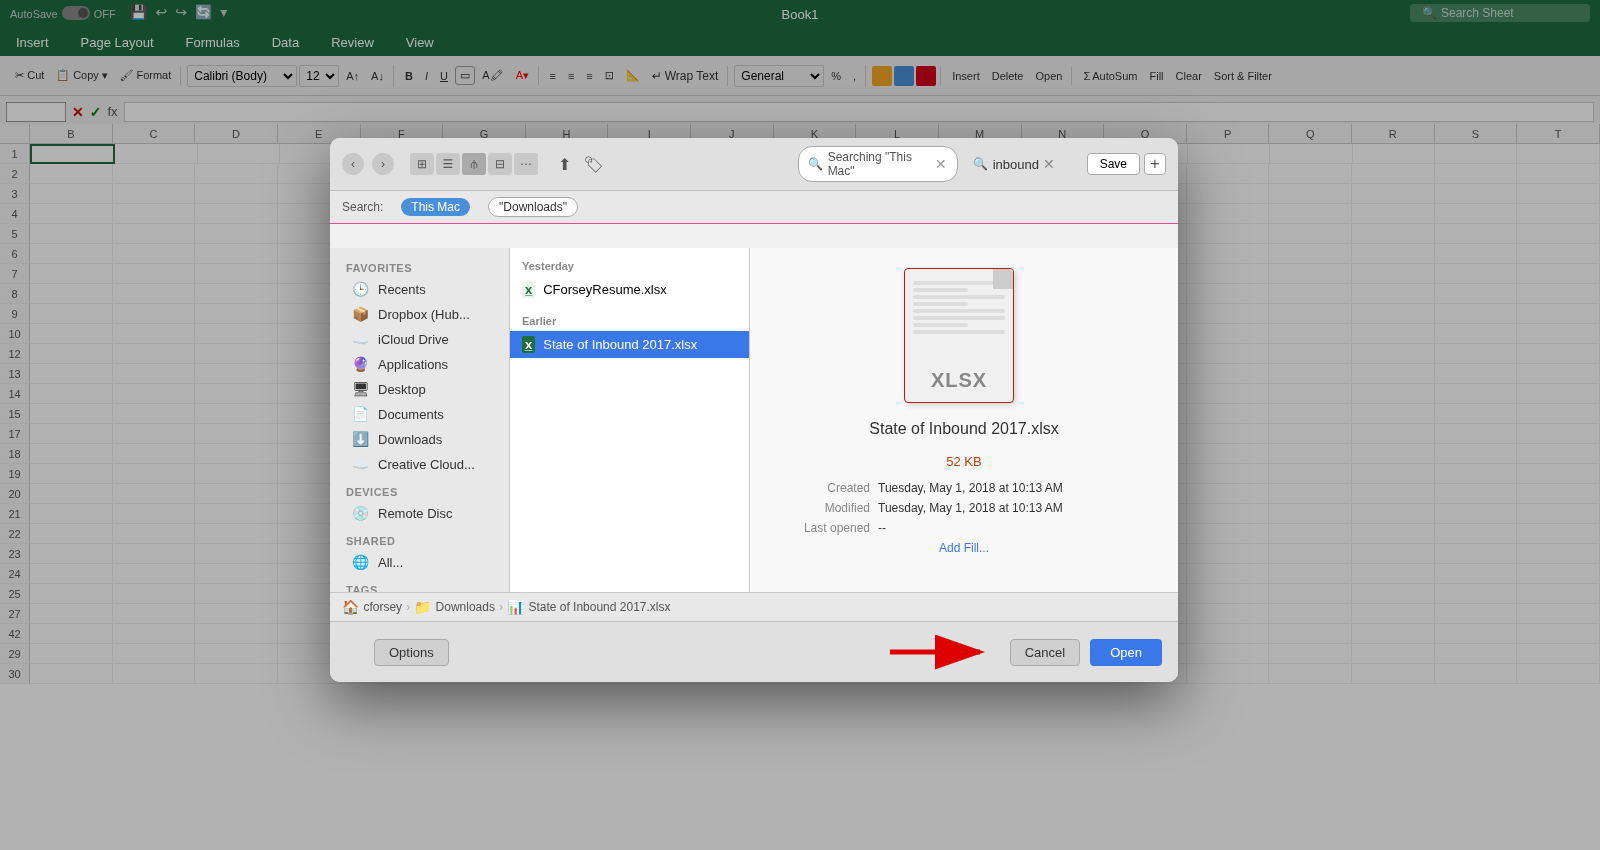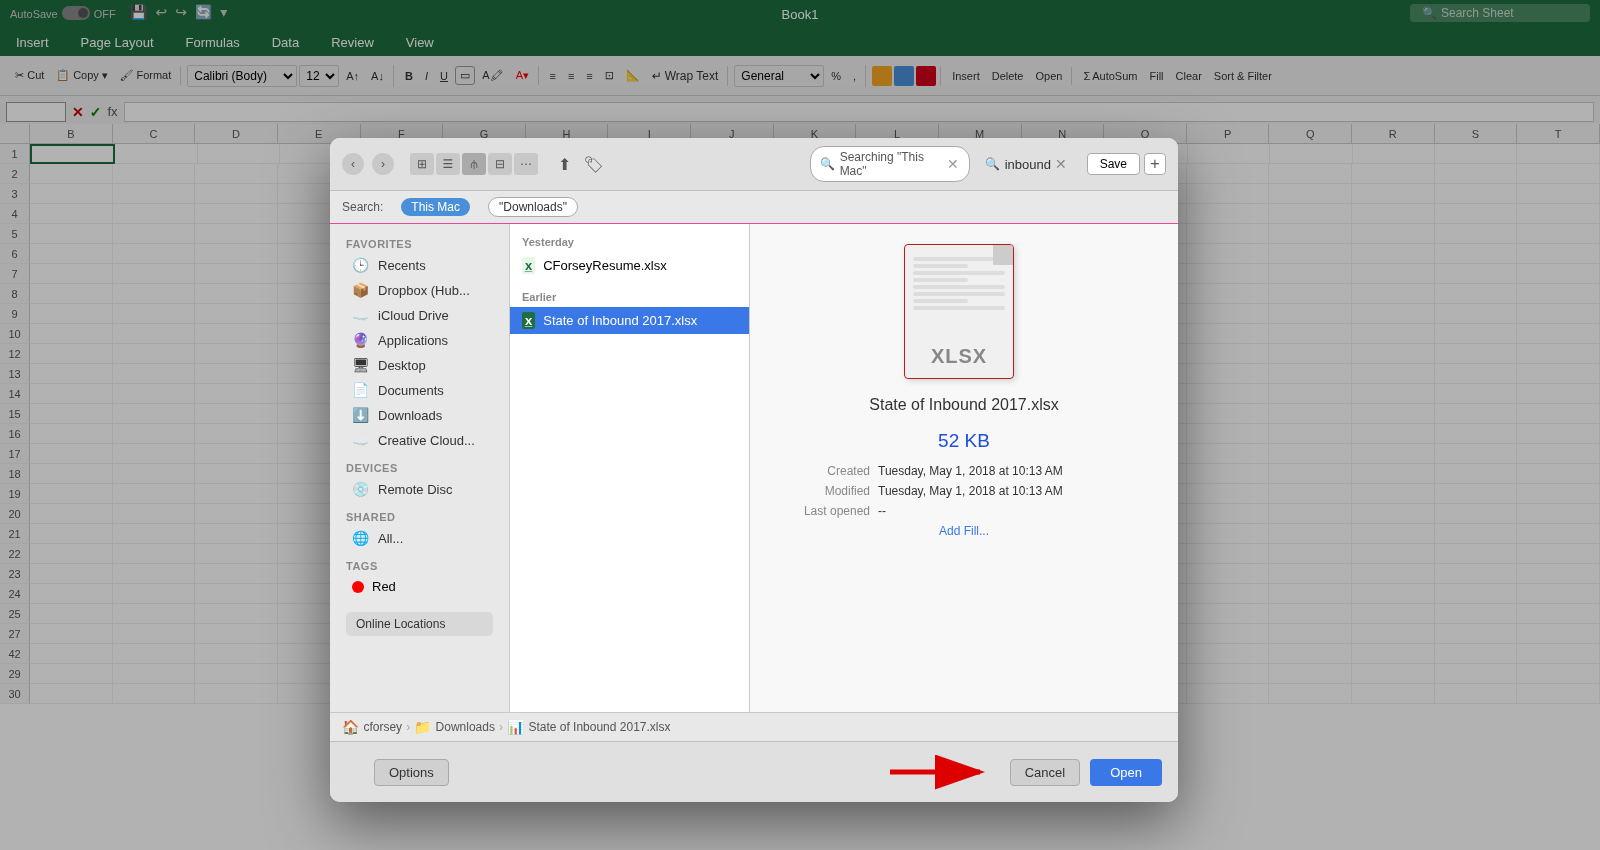--- a/index.html
+++ b/index.html
@@ -57,33 +57,33 @@
     
     .finder-toolbar { background: #e0e0e0; padding: 8px 12px; display: flex; align-items: center; gap: 8px; border-bottom: 1px solid #c0c0c0; }
     .finder-nav-btn { background: #c8c8c8; border: none; border-radius: 50%; width: 22px; height: 22px; cursor: pointer; font-size: 12px; color: #555; display: flex; align-items: center; justify-content: center; }
     .finder-view-btns { display: flex; gap: 2px; margin-left: 8px; }
     .finder-view-btn { background: #c8c8c8; border: none; border-radius: 3px; width: 24px; height: 22px; cursor: pointer; font-size: 12px; color: #555; display: flex; align-items: center; justify-content: center; }
     .finder-view-btn.active { background: #aaa; }
     .finder-search-box { background: #fff; border: 1px solid #aaa; border-radius: 14px; padding: 3px 10px; font-size: 12px; width: 160px; display: flex; align-items: center; gap: 4px; margin-left: auto; }
     .finder-search-text { color: #555; font-size: 12px; flex: 1; }
     .finder-search-clear { color: #999; cursor: pointer; font-size: 14px; }
     .finder-action-btn { background: none; border: none; cursor: pointer; color: #555; font-size: 16px; padding: 2px; }
-    .finder-save-area { display: flex; align-items: center; gap: 4px; margin-left: 12px; }
+    .finder-save-area { display: flex; align-items: center; gap: 4px; margin-left: 24px; }
     .finder-save-btn { background: #fff; border: 1px solid #aaa; border-radius: 4px; padding: 3px 12px; font-size: 12px; cursor: pointer; }
     .finder-plus-btn { background: #fff; border: 1px solid #aaa; border-radius: 4px; width: 22px; height: 22px; cursor: pointer; font-size: 16px; display: flex; align-items: center; justify-content: center; color: #555; }
 
     
     .search-tags { display: flex; align-items: center; gap: 18px; padding: 6px 12px; background: #e8e8e8; border-bottom: 1px solid #ec4899; }
     .search-label { font-size: 12px; color: #555; }
     .search-tag { padding: 2px 10px; border-radius: 10px; font-size: 12px; cursor: pointer; }
     .search-tag.active { background: #4a90d9; color: #fff; }
     .search-tag.inactive { background: #fff; border: 1px solid #aaa; color: #333; }
 
     
-    .finder-body { display: flex; height: 488px; }
+    .finder-body { display: flex; height: 344px; margin-top: 24px; }
 
     
     .finder-sidebar { width: 180px; background: #e8e8e8; border-right: 1px solid #c8c8c8; padding: 12px 0; overflow-y: auto; }
     .sidebar-section { margin-bottom: 8px; }
     .sidebar-section-title { font-size: 11px; color: #888; font-weight: 600; padding: 2px 16px; text-transform: uppercase; letter-spacing: 0.5px; }
     .sidebar-item { display: flex; align-items: center; gap: 8px; padding: 4px 16px; font-size: 13px; color: #333; cursor: pointer; border-radius: 5px; margin: 1px 6px; }
     .sidebar-item .icon { font-size: 14px; width: 18px; text-align: center; }
     .sidebar-item-label { font-size: 13px; }
 
     
@@ -105,21 +105,21 @@
     .finder-preview { flex: 1; background: #f8f8f8; display: flex; flex-direction: column; align-items: center; padding: 20px; }
     .preview-icon { width: 120px; height: 140px; margin-bottom: 12px; position: relative; }
     .preview-doc-bg { width: 110px; height: 135px; background: #f0f0f0; border: 1px solid #b91c1c; border-radius: 4px; position: relative; overflow: hidden; box-shadow: 2px 2px 6px rgba(0,0,0,0.15); }
     .preview-doc-corner { position: absolute; top: 0; right: 0; width: 20px; height: 20px; background: #ccc; }
     .preview-doc-lines { padding: 12px 8px 8px; }
     .preview-doc-line { height: 4px; background: #ddd; margin-bottom: 3px; border-radius: 2px; }
     .preview-doc-line.short { width: 60%; }
     .preview-xlsx-label { position: absolute; bottom: 10px; left: 0; right: 0; text-align: center; font-size: 20px; font-weight: bold; color: #888; letter-spacing: 1px; }
     .preview-filename { font-size: 16px; font-weight: 500; color: #333; margin-bottom: 16px; text-align: center; }
     .preview-meta { width: 100%; }
-    .preview-meta-size { font-size: 19px; color: #1d4ed8; text-align: center; margin-bottom: 12px; }
+    .preview-meta-size { font-size: 13px; color: #c2410c; text-align: center; margin-bottom: 12px; }
     .preview-meta-row { display: flex; justify-content: flex-end; gap: 8px; margin-bottom: 6px; }
     .preview-meta-label { font-size: 12px; color: #888; text-align: right; width: 100px; }
     .preview-meta-value { font-size: 12px; color: #333; flex: 1; }
     .add-tags-link { font-size: 12px; color: #3b78e7; cursor: pointer; margin-top: 6px; text-align: center; width: 100%; }
 
     
     .finder-breadcrumb { padding: 6px 12px; background: #e8e8e8; border-top: 1px solid #c8c8c8; display: flex; align-items: center; gap: 4px; font-size: 12px; color: #555; }
     .breadcrumb-icon { font-size: 14px; }
     .breadcrumb-sep { color: #aaa; }
 
@@ -550,42 +550,20 @@
         <div class="cell"></div>
         <div class="cell"></div>
         <div class="cell"></div>
         <div class="cell"></div>
         <div class="cell"></div>
         <div class="cell"></div>
         <div class="cell"></div>
       </div>
       <div class="grid-row">
         <div class="row-num">15</div>
-        <div class="cell"></div>
-        <div class="cell"></div>
-        <div class="cell"></div>
-        <div class="cell"></div>
-        <div class="cell"></div>
-        <div class="cell"></div>
-        <div class="cell"></div>
-        <div class="cell"></div>
-        <div class="cell"></div>
-        <div class="cell"></div>
-        <div class="cell"></div>
-        <div class="cell"></div>
-        <div class="cell"></div>
-        <div class="cell"></div>
-        <div class="cell"></div>
-        <div class="cell"></div>
-        <div class="cell"></div>
-        <div class="cell"></div>
-        <div class="cell"></div>
-      </div>
-      <div class="grid-row">
-        <div class="row-num">16</div>
         <div class="cell"></div>
         <div class="cell"></div>
         <div class="cell"></div>
         <div class="cell"></div>
         <div class="cell"></div>
         <div class="cell"></div>
         <div class="cell"></div>
         <div class="cell"></div>
         <div class="cell"></div>
         <div class="cell"></div>

